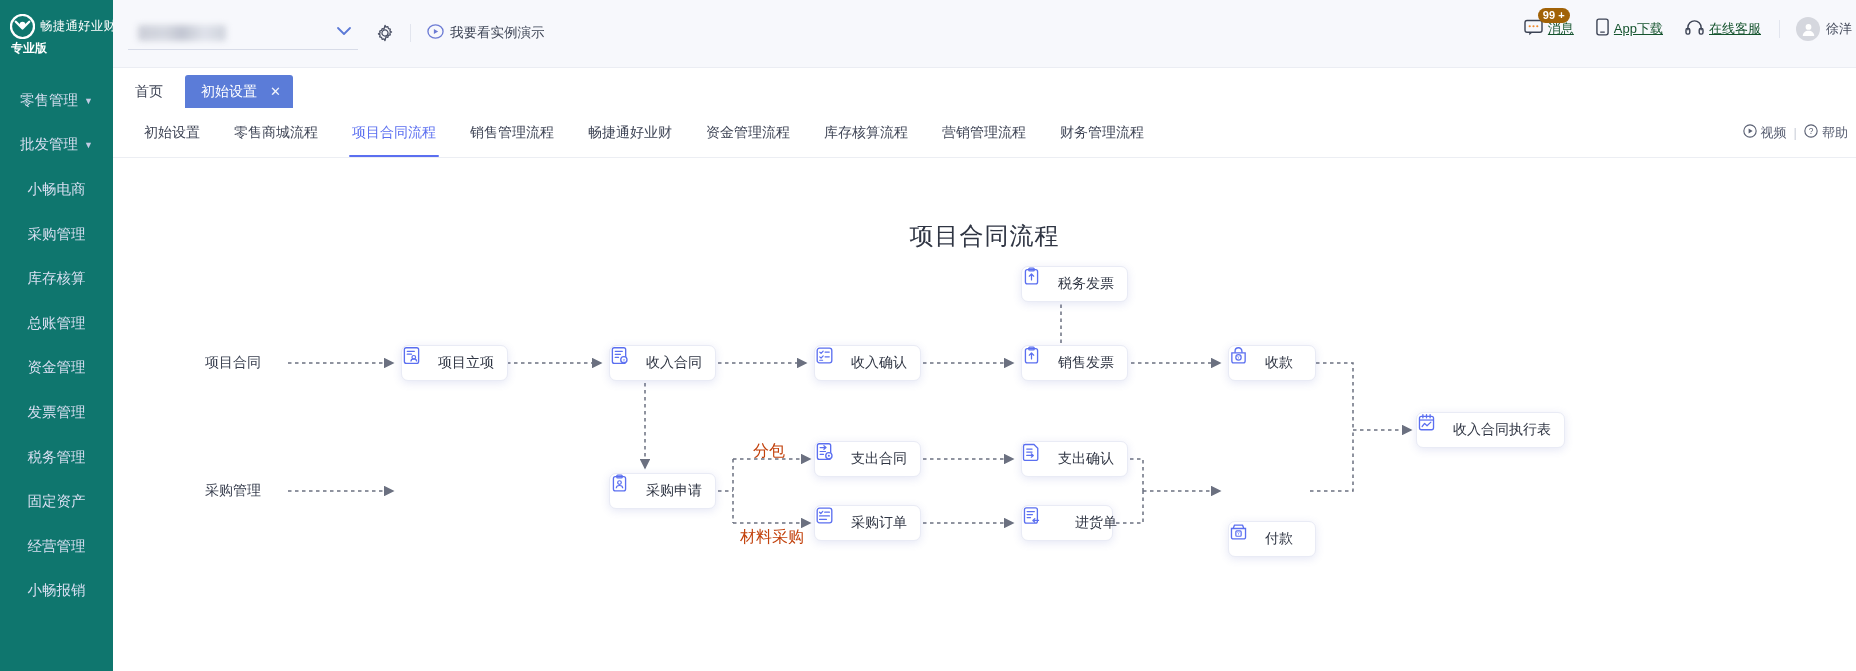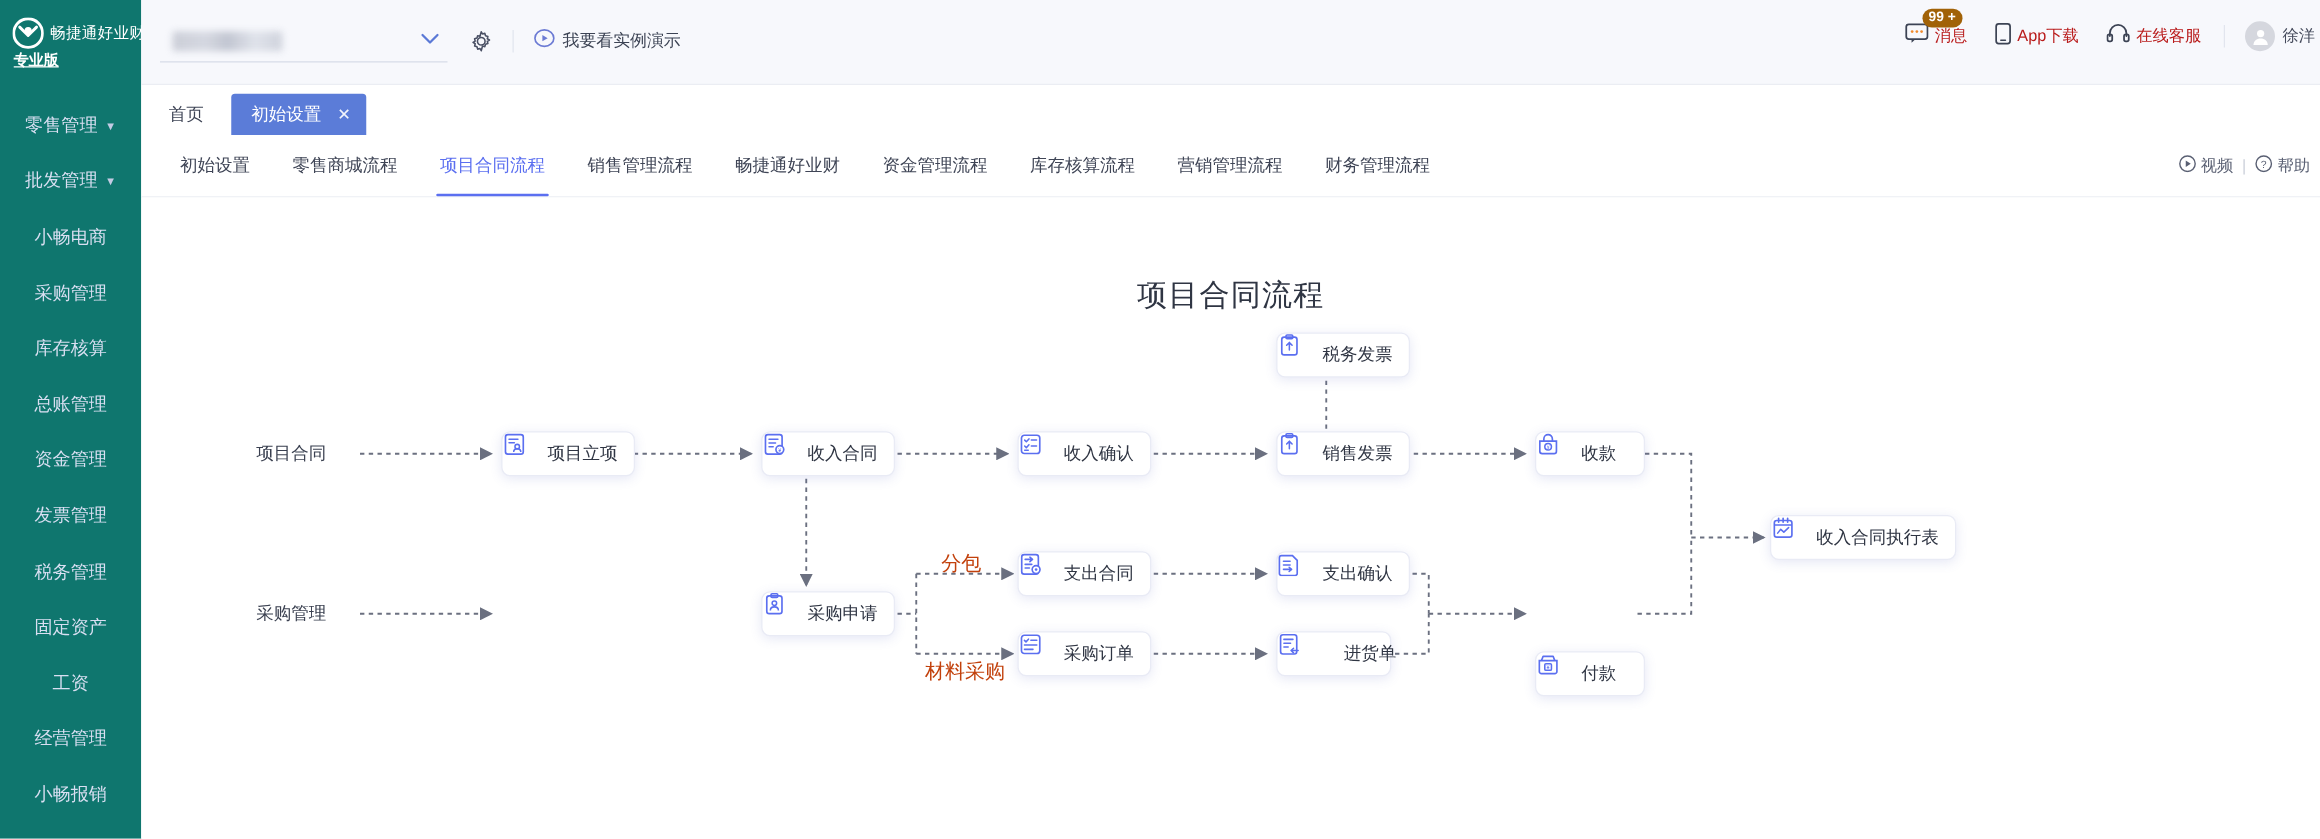--- a/index.html
+++ b/index.html
@@ -21,21 +21,20 @@
   .brand { padding: 14px 0 0 0; height: 68px; position: relative; }
   .brand-row { display: flex; align-items: center; padding-left: 10px; }
   .brand-logo { width: 25px; height: 25px; flex: none; }
   .brand-name {
     font-size: 12.5px; color: #ffffff; margin-left: 5px;
     white-space: nowrap; letter-spacing: .2px;
   }
   .brand-sub {
     font-size: 12px; color: #ffffff; padding-left: 11px; margin-top: 1px;
     font-weight: bold;
-    text-decoration: underline;
   }
   .nav { padding-top: 10px; }
   .nav-item {
     height: 44.6px; display: flex; align-items: center;
     justify-content: center; position: relative;
     font-size: 14.5px; color: #d9dff2; cursor: pointer;
     white-space: nowrap;
   }
   .nav-item .caret {
     margin-left: 6px; font-size: 9px; color: #c3cbe4; line-height: 1;
@@ -63,21 +62,21 @@
   }
   .gear { margin-left: 18px; cursor: pointer; display:flex; align-items:center; }
   .hdr-sep { width: 1px; height: 18px; background: #e2e5ee; margin: 0 16px; }
   .demo-link { display: flex; align-items: center; cursor: pointer; }
   .demo-link .lbl { font-size: 13.5px; color: #3c4354; margin-left: 6px; }
   .hdr-right {
     position: absolute; right: 0; top: 0; height: 58px;
     display: flex; align-items: center; padding-right: 4px;
   }
   .hdr-btn { display: flex; align-items: center; margin-left: 22px; cursor: pointer; position: relative; }
-  .hdr-btn .lbl { font-size: 13px; color: #b91c1c; margin-left: 5px; }
+  .hdr-btn .lbl { font-size: 13px; color: #14532d; margin-left: 5px; text-decoration: underline; }
   .badge {
     position: absolute; left: 14px; top: -11px;
     background: #a16207; color: #fff; font-size: 11px;
     border-radius: 9px; padding: 1px 5px 2px 5px; line-height: 1.1;
     white-space: nowrap; font-weight: bold;
   }
   .avatar {
     width: 24px; height: 24px; border-radius: 50%;
     background: #d5d7de; display: flex; align-items: center;
     justify-content: center; margin-left: 16px;
@@ -203,23 +202,20 @@
         <span>资金管理</span>
       </div>
       <div class="nav-item">
         <span>发票管理</span>
       </div>
       <div class="nav-item">
         <span>税务管理</span>
       </div>
       <div class="nav-item">
         <span>固定资产</span>
-      </div>
-      <div class="nav-item">
-        <span>工资</span>
       </div>
       <div class="nav-item">
         <span>经营管理</span>
       </div>
       <div class="nav-item">
         <span>小畅报销</span>
       </div>
     </div>
   </div>
 

